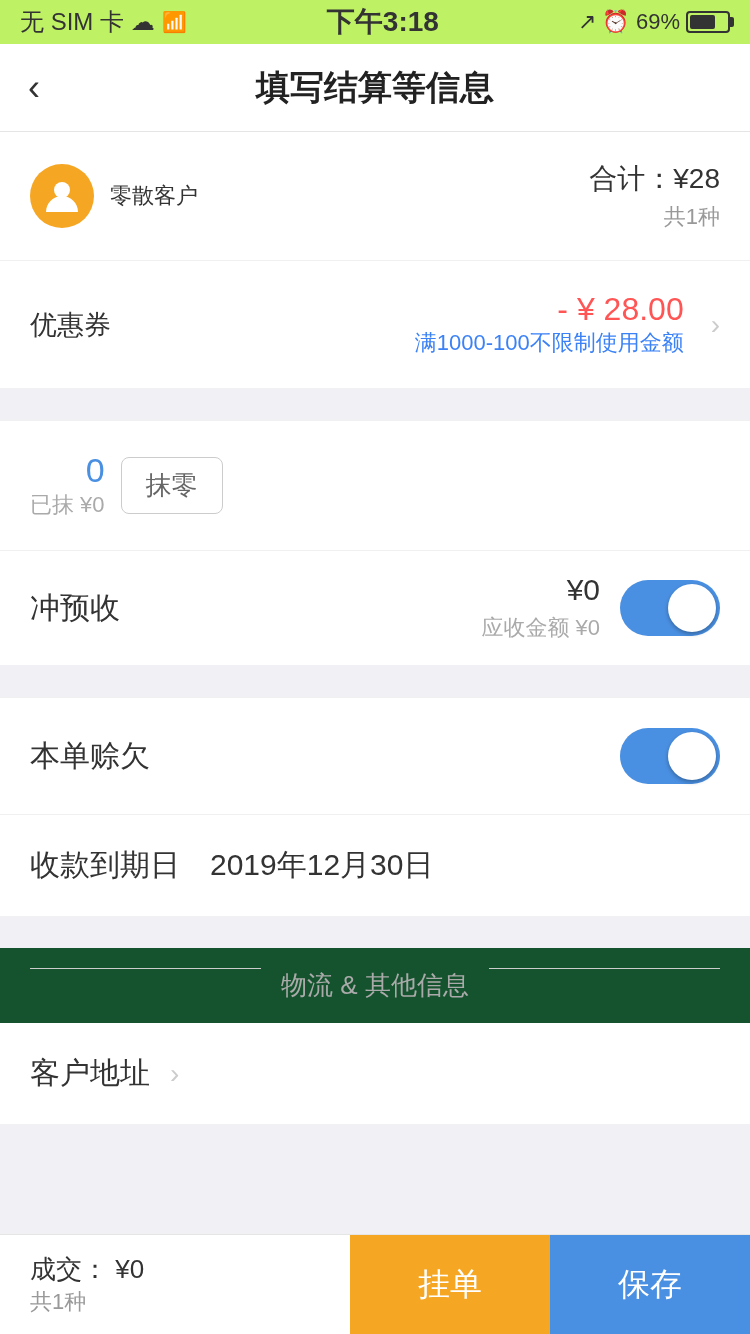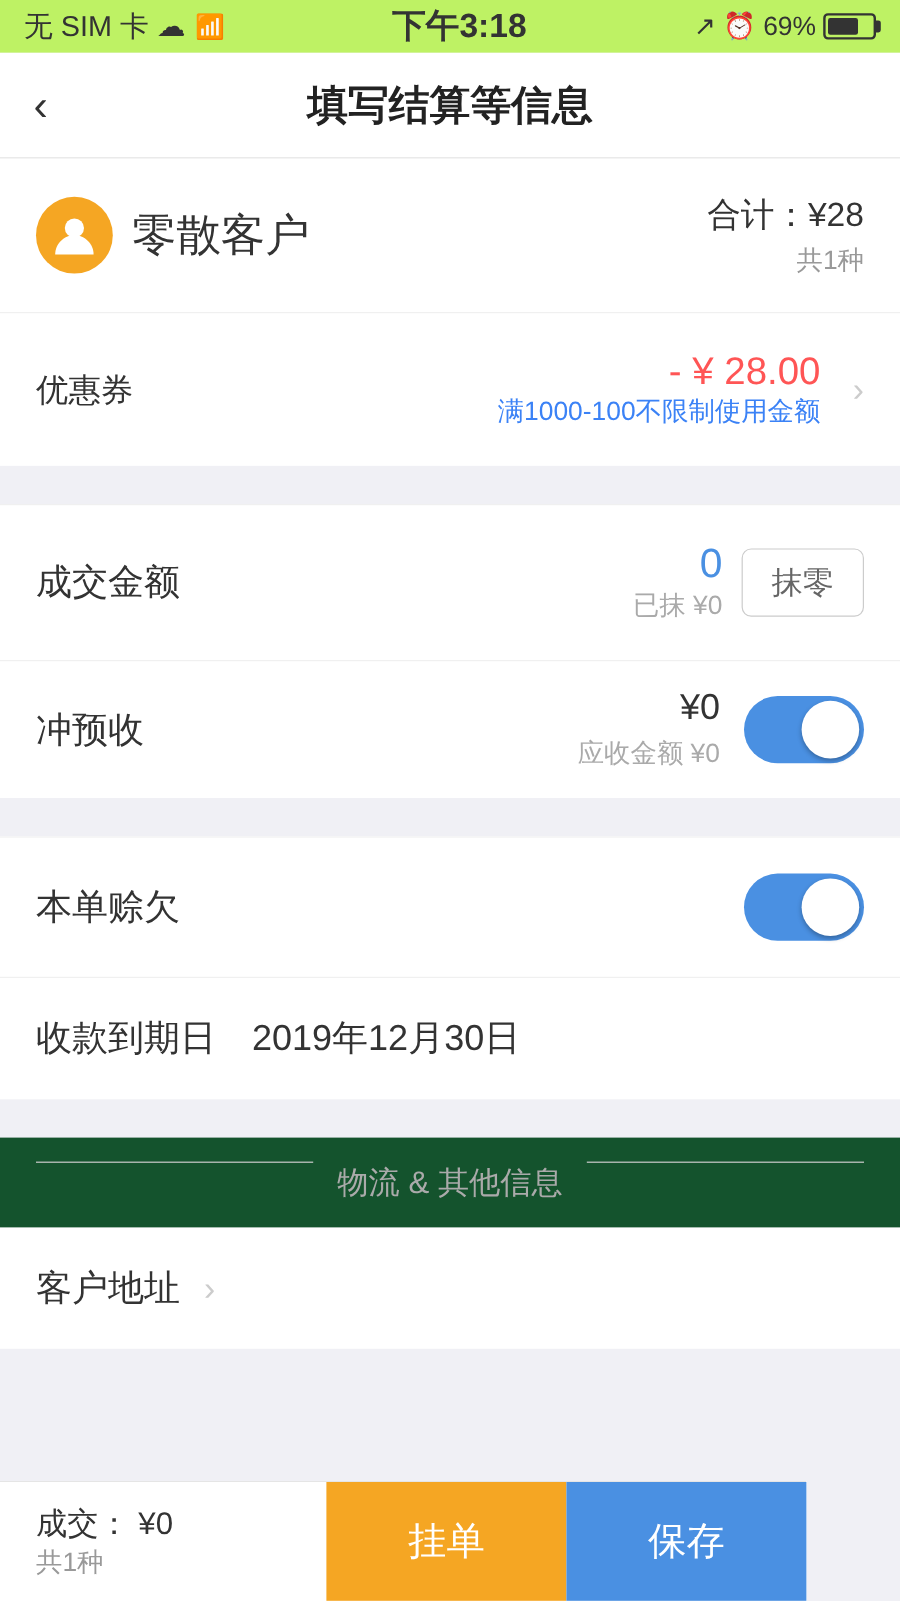--- a/index.html
+++ b/index.html
@@ -102,21 +102,21 @@
     .customer-avatar {
       width: 64px;
       height: 64px;
       background: #f5a623;
       border-radius: 50%;
       display: flex;
       align-items: center;
       justify-content: center;
     }
     .customer-avatar svg { width: 40px; height: 40px; fill: #fff; }
-    .customer-name { font-size: 37px; color: #333; }
+    .customer-name { font-size: 22px; color: #333; }
     .customer-right { text-align: right; }
     .customer-total { font-size: 28px; color: #333; }
     .customer-count { font-size: 22px; color: #999; margin-top: 4px; }
 
     
     .coupon-row {
       display: flex;
       align-items: center;
       justify-content: space-between;
       padding: 30px;
@@ -228,21 +228,21 @@
     }
     .address-label { font-size: 30px; color: #333; flex-shrink: 0; }
     .address-value { font-size: 28px; color: #333; flex: 1; }
     .address-chevron { font-size: 28px; color: #ccc; }
 
     
     .bottom-bar {
       position: fixed;
       bottom: 0;
       left: 0;
-      width: 672px;
+      width: 750px;
       height: 100px;
       background: #fff;
       display: flex;
       align-items: stretch;
       border-top: 1px solid #e5e5e5;
     }
     .bottom-info {
       flex: 1;
       display: flex;
       flex-direction: column;
@@ -325,21 +325,20 @@
       <span class="chevron">›</span>
     </div>
   </div>
 </div>
 
 <div class="section-divider"></div>
 
 <div class="section">
 
   <div class="field-row">
-    <span class="field-label">成交金额</span>
     <div class="field-right">
       <div style="text-align:right;">
         <div class="field-value">0</div>
         <div class="field-sub">已抹  ¥0</div>
       </div>
       <button class="round-zero-btn">抹零</button>
     </div>
   </div>
 
   <div class="field-row-multi">

